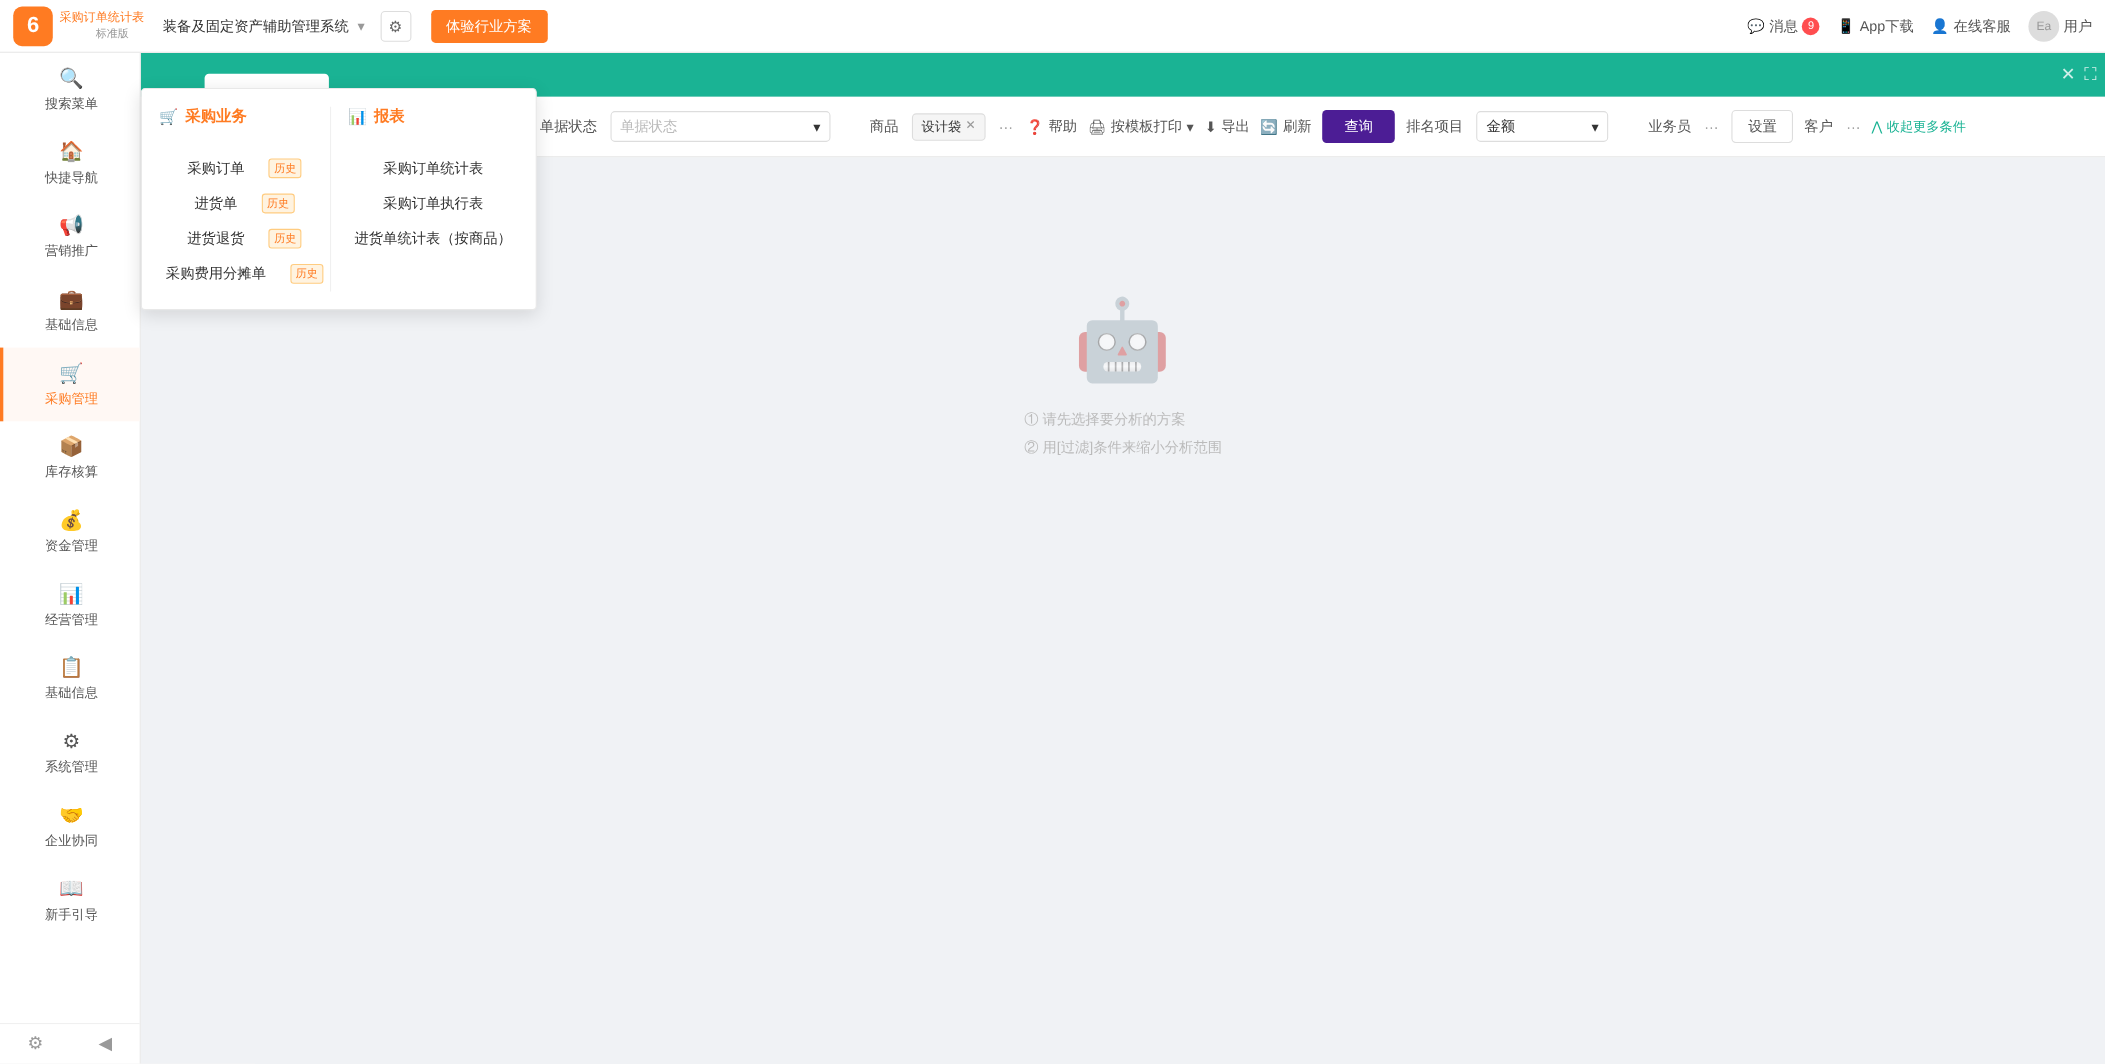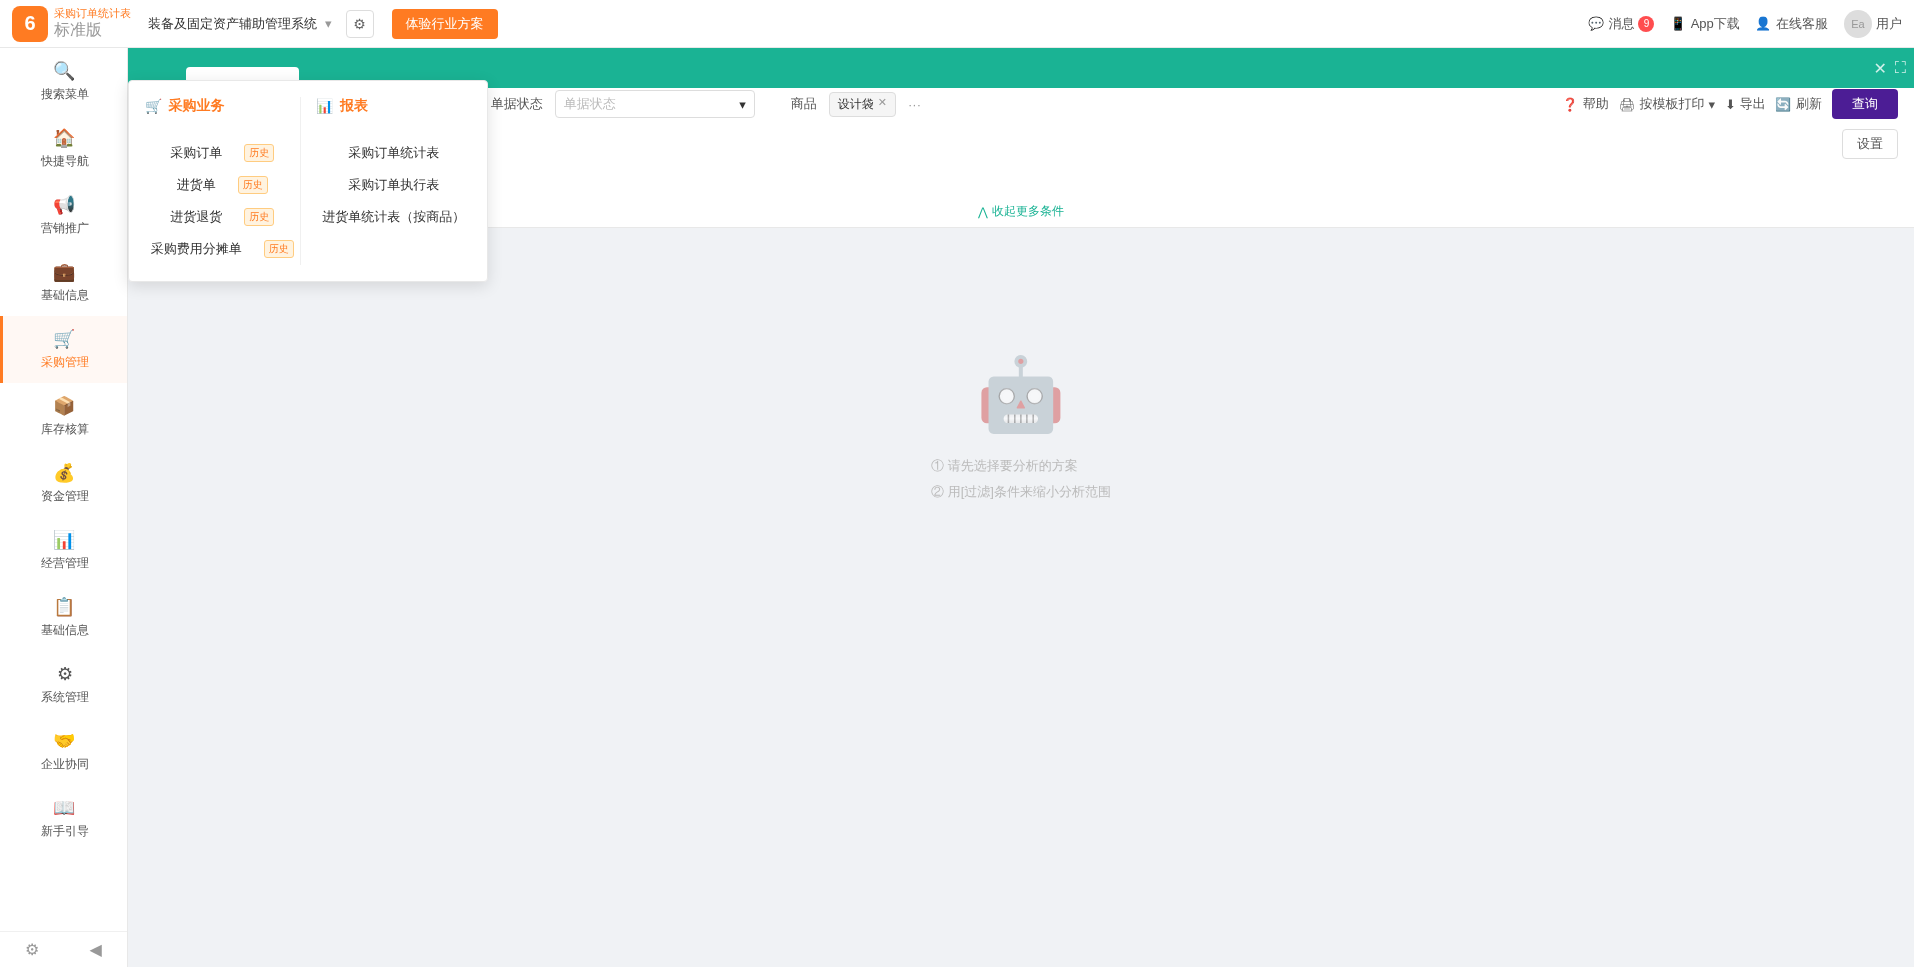--- a/index.html
+++ b/index.html
@@ -11,21 +11,21 @@
     .main-layout { display: flex; flex: 1; overflow: hidden; }
     .sidebar { width: 128px; background: #fff; border-right: 1px solid #e8e8e8; display: flex; flex-direction: column; flex-shrink: 0; }
     .content-area { flex: 1; display: flex; flex-direction: column; overflow: hidden; }
     .tab-bar { height: 40px; background: #1ab394; display: flex; align-items: center; flex-shrink: 0; }
     .page-content { flex: 1; background: #f0f2f5; overflow: hidden; position: relative; }
 
     
     .logo-area { display: flex; align-items: center; gap: 6px; width: 128px; flex-shrink: 0; }
     .logo-icon { width: 36px; height: 36px; background: #ff7b22; border-radius: 8px; display: flex; align-items: center; justify-content: center; color: white; font-size: 20px; font-weight: bold; }
     .logo-text { font-size: 11px; color: #ff7b22; line-height: 1.3; }
-    .logo-tag { font-size: 16px; color: #999; }
+    .logo-tag { font-size: 10px; color: #999; margin-left: 33px; }
     .system-title { display: flex; align-items: center; gap: 8px; color: #333; font-size: 13px; margin-left: 8px; }
     .system-title-dropdown { color: #999; cursor: pointer; }
     .settings-btn { width: 28px; height: 28px; border: 1px solid #ddd; border-radius: 4px; display: flex; align-items: center; justify-content: center; cursor: pointer; color: #666; margin-left: 6px; }
     .industry-btn { background: #ff7b22; color: white; border: none; border-radius: 4px; padding: 6px 14px; cursor: pointer; font-size: 13px; margin-left: 10px; }
     .top-bar-right { margin-left: auto; display: flex; align-items: center; gap: 16px; color: #555; font-size: 13px; }
     .top-bar-right-item { display: flex; align-items: center; gap: 4px; cursor: pointer; }
     .badge { background: #ff4d4f; color: white; border-radius: 8px; font-size: 10px; padding: 0 4px; min-width: 16px; height: 16px; display: inline-flex; align-items: center; justify-content: center; }
     .avatar { width: 28px; height: 28px; border-radius: 50%; background: #ddd; display: flex; align-items: center; justify-content: center; color: #999; }
 
     
@@ -37,21 +37,21 @@
 
     
     .tab-item { padding: 0 16px; height: 40px; display: flex; align-items: center; font-size: 13px; cursor: pointer; color: rgba(255,255,255,0.8); gap: 6px; margin-top: 38px; }
     .tab-item.active { background: #fff; color: #333; border-radius: 4px 4px 0 0; }
     .tab-home { color: rgba(255,255,255,0.9); }
     .tab-close { cursor: pointer; color: rgba(255,255,255,0.7); font-size: 12px; }
     .tab-item.active .tab-close { color: #999; }
     .tab-bar-right { margin-left: auto; display: flex; align-items: center; gap: 8px; padding-right: 8px; color: rgba(255,255,255,0.8); font-size: 16px; cursor: pointer; }
 
     
-    .filter-bar { background: #fff; padding: 1px 16px; display: flex; flex-direction: column; gap: 10px; border-bottom: 1px solid #e8e8e8; }
+    .filter-bar { background: #fff; padding: 12px 16px; display: flex; flex-direction: row; gap: 10px; border-bottom: 1px solid #e8e8e8; }
     .filter-row { display: flex; align-items: center; gap: 12px; flex-wrap: wrap; }
     .filter-label { color: #555; font-size: 13px; white-space: nowrap; }
     .filter-select { border: 1px solid #ddd; border-radius: 4px; padding: 4px 8px; font-size: 13px; color: #333; background: #fff; cursor: pointer; display: flex; align-items: center; gap: 4px; min-width: 120px; }
     .filter-select-wide { min-width: 200px; }
     .filter-tag { background: #f5f5f5; border: 1px solid #ddd; border-radius: 4px; padding: 3px 8px; font-size: 12px; color: #333; display: flex; align-items: flex-start; gap: 4px; }
     .filter-tag-close { cursor: pointer; color: #999; font-size: 11px; }
     .filter-dots { color: #999; cursor: pointer; }
     .collapse-btn { margin: 0 auto; background: none; border: none; color: #1ab394; cursor: pointer; font-size: 12px; display: flex; align-items: center; gap: 4px; padding: 6px 0; }
     .toolbar-right { margin-left: auto; display: flex; align-items: center; gap: 10px; }
     .btn-query { background: #4c1d95; color: white; border: none; border-radius: 4px; padding: 6px 20px; cursor: pointer; font-size: 13px; }

